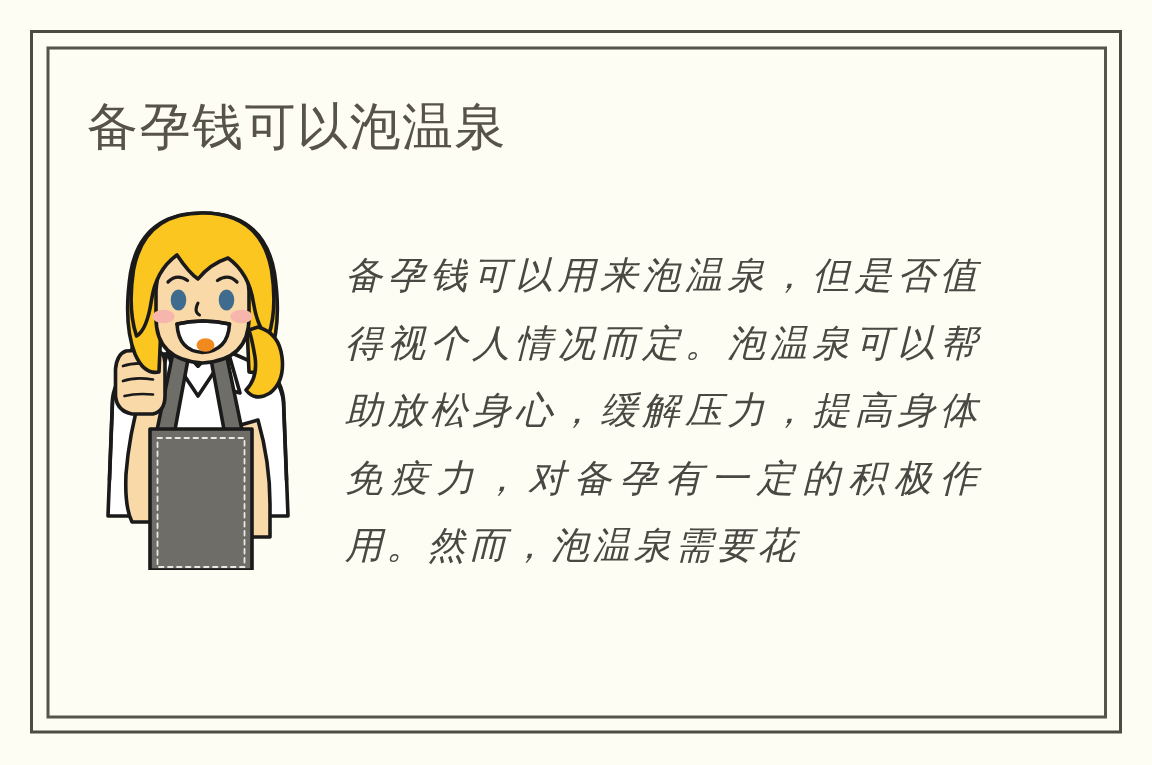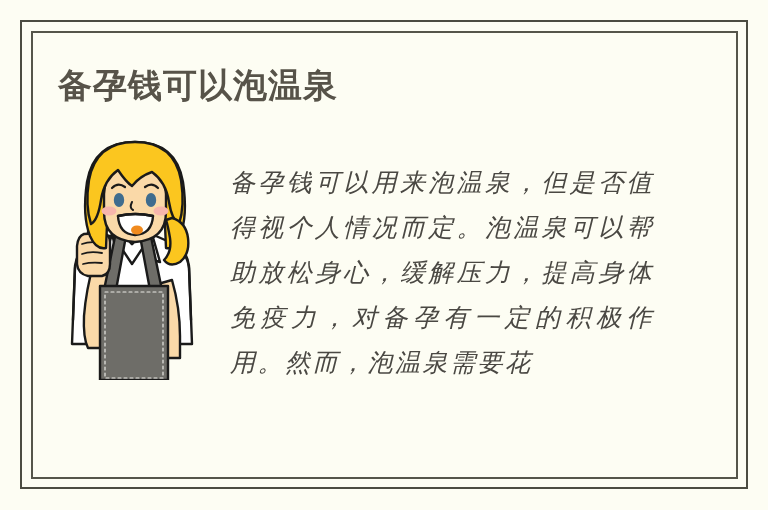--- a/index.html
+++ b/index.html
@@ -47,21 +47,21 @@
   
   .title {
     position: absolute;
     left: 58px;
     top: 62px;
     font-size: 34px;
     line-height: 46px;
     letter-spacing: 1px;
     color: #575349;
     font-family: "DejaVu Sans", "Liberation Sans", sans-serif;
-    font-weight: 700;
+    font-weight: 400;
     white-space: nowrap;
   }
 
   
   .illustration {
     position: absolute;
     left: 60px;
     top: 140px;
     width: 150px;
     height: 240px;
@@ -75,21 +75,21 @@
   
   .body-text {
     position: absolute;
     left: 230px;
     top: 162px;
     width: 424px;
     font-size: 25px;
     line-height: 45px;
     letter-spacing: 2.5px;
     color: #4A4843;
-    font-family: Liberation Mono, monospace;
+    font-family: Liberation Serif, serif;
     font-style: italic;
     text-align: justify;
     word-break: break-all;
   }
 </style>
 </head>
 <body>
 
 <div class="page">
 

